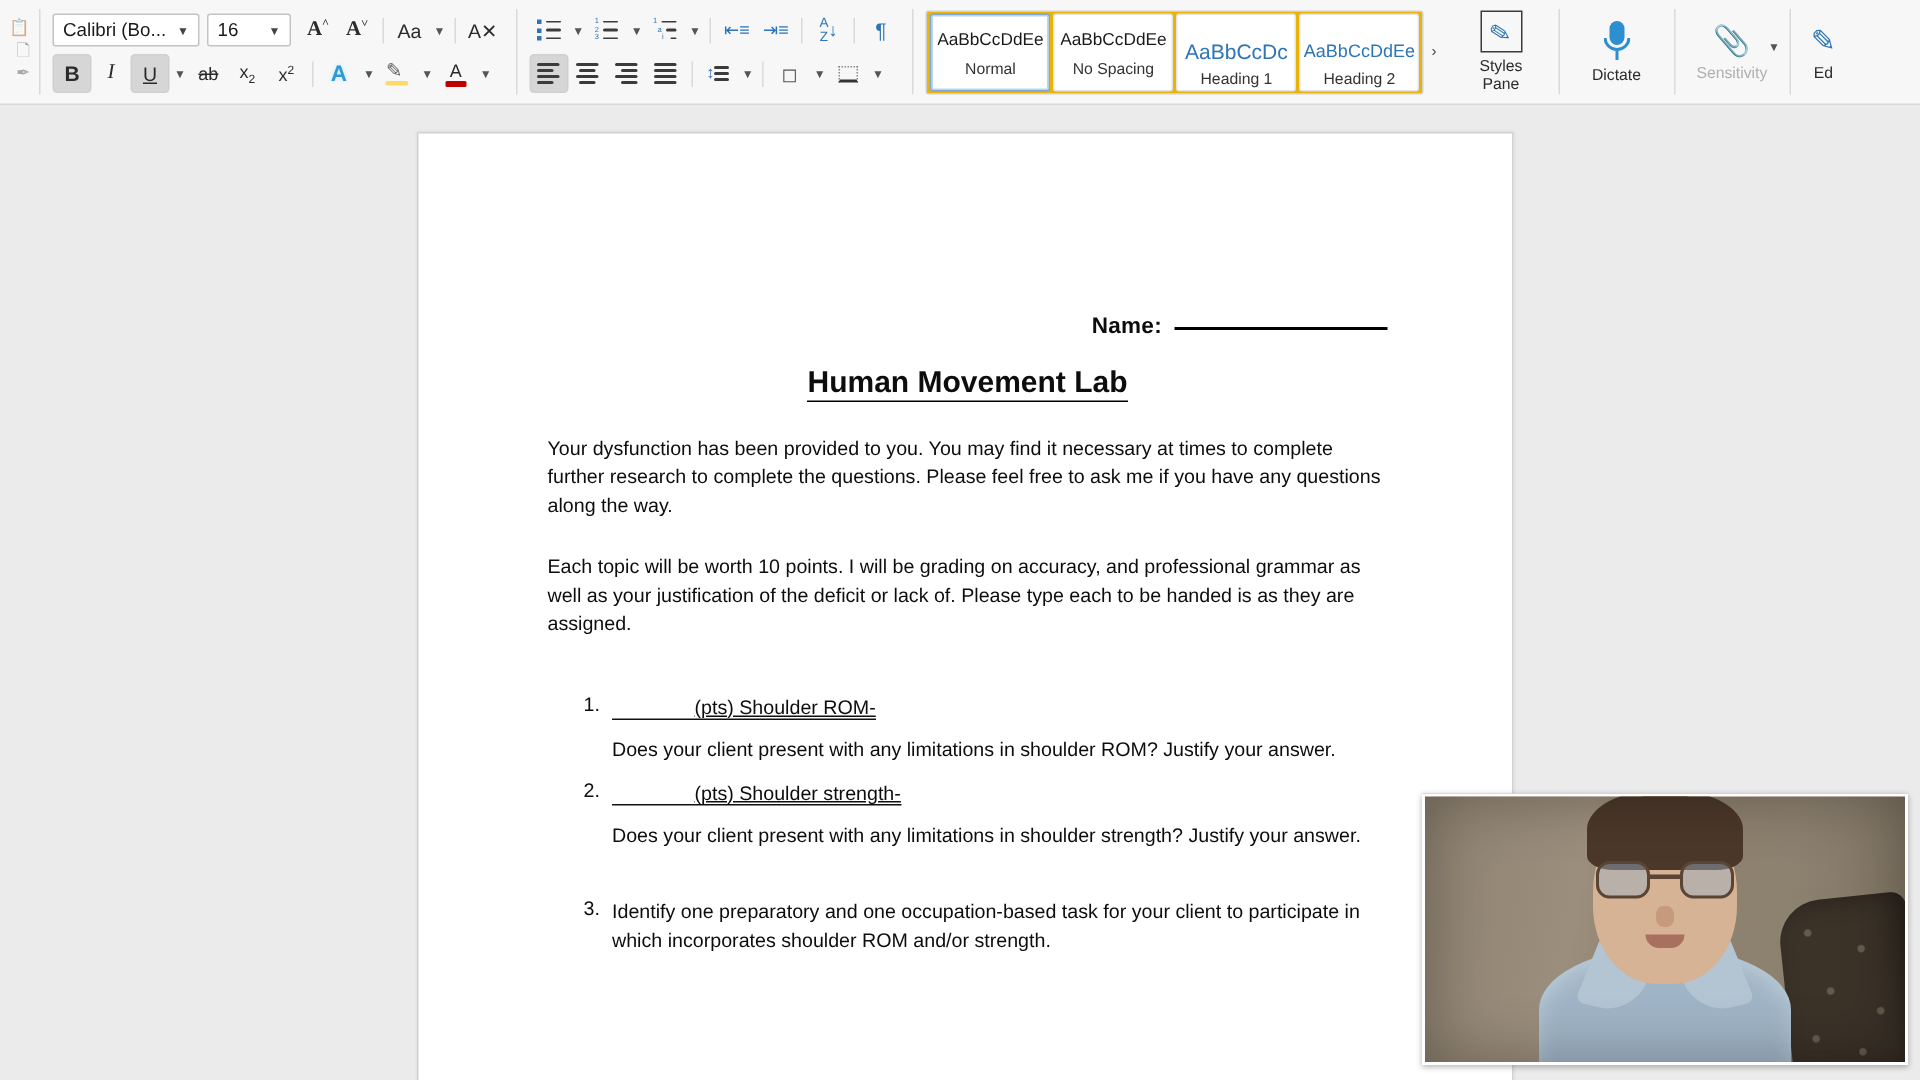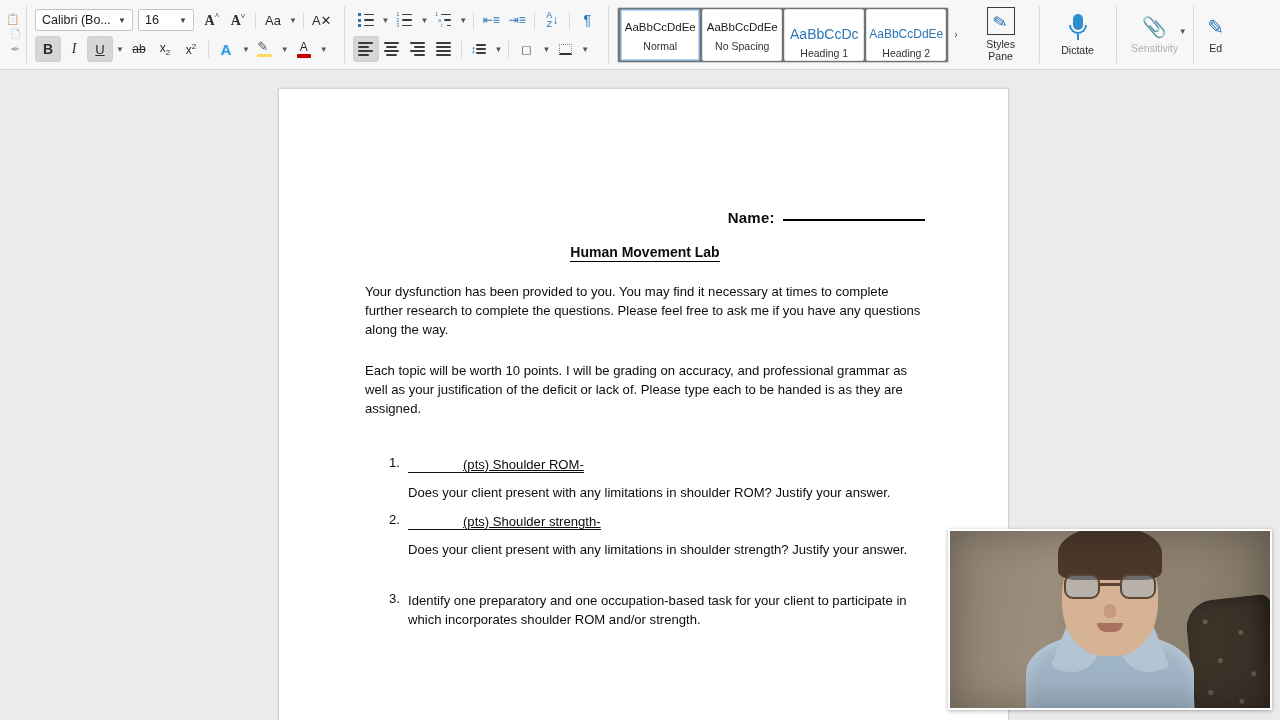--- a/index.html
+++ b/index.html
@@ -69,21 +69,21 @@
   .bullet .bdot { width:3px;height:3px;background:#2e75b6;margin-right:3px;flex:none;}
   .bullet .bnum { font-size:5px;color:#2e75b6;width:4px;margin-right:2px;flex:none;line-height:3px;}
   .bullet .bln { height:1.5px;background:#3b3b3b;flex:1;border-radius:1px;}
 
   .szA { font-weight: 700; font-size: 14px; color:#2b2b2b; font-family:"Liberation Serif",serif;}
   .szA sup { font-size: 8px; }
 
   
   .gallery {
     display: flex; align-items: center; height: 56px;
-    border: 1px solid #d0d0d0; background: #737373; border-radius: 2px;
+    border: 1px solid #d0d0d0; background: #eab308; border-radius: 2px;
     margin: 6px 0; padding: 1px;
   }
   .gcell {
     width: 80px; height: 52px; border: 1px solid #e3e3e3; background: #fff;
     display: flex; flex-direction: column; align-items: center; justify-content: center;
     margin: 0 1px; cursor: default; border-radius: 2px;
   }
   .gcell.sel { border: 1px solid #7aa7d4; box-shadow: 0 0 0 1px #bcd4ec inset; }
   .gprev { font-size: 11.5px; color: #1a1a1a; line-height: 20px; white-space: nowrap;
            overflow: hidden; font-family: "Liberation Sans", sans-serif; }
@@ -108,21 +108,21 @@
   .page {
     position:absolute; left:278px; top:17px; width:731px; height:700px;
     background:#fff; border:1px solid #d2d2d2; box-shadow:0 0 2px rgba(0,0,0,.10);
   }
   .doc { position:absolute; left:86px; top:0; width:560px; color:#0d0d0d;
          font-family:"Liberation Sans", sans-serif; }
   .name-line { text-align:right; font-weight:700; font-size:15px; margin-top:120px;
                letter-spacing:.2px; }
   .name-line .blank { border-bottom:2px solid #000; display:inline-block; width:142px;
                       vertical-align:2px; margin-left:4px;}
-  .doc-title { text-align:center; font-weight:700; font-size:14px; margin-top:18px; }
+  .doc-title { text-align:center; font-weight:700; font-size:20px; margin-top:18px; }
   .doc-title span { border-bottom:1.6px solid #000; padding-bottom:1px; }
   .para { font-size:13.1px; line-height:18.8px; margin-top:23px; text-align:left; }
   .para.first { margin-top:52px; }
 
   ol.qlist { margin-top:36px; list-style:none; }
   ol.qlist > li { position:relative; padding-left:43px; margin-bottom:1px; }
   ol.qlist > li .num { position:absolute; left:24px; top:0; font-size:13.1px; }
   .qhead { font-size:13.1px; line-height:19px; }
   .qhead .u { border-bottom:1.3px solid #111; padding-bottom:0px;text-decoration:underline; }
   .qhead .u .gap { display:inline-block; width:55px; }

